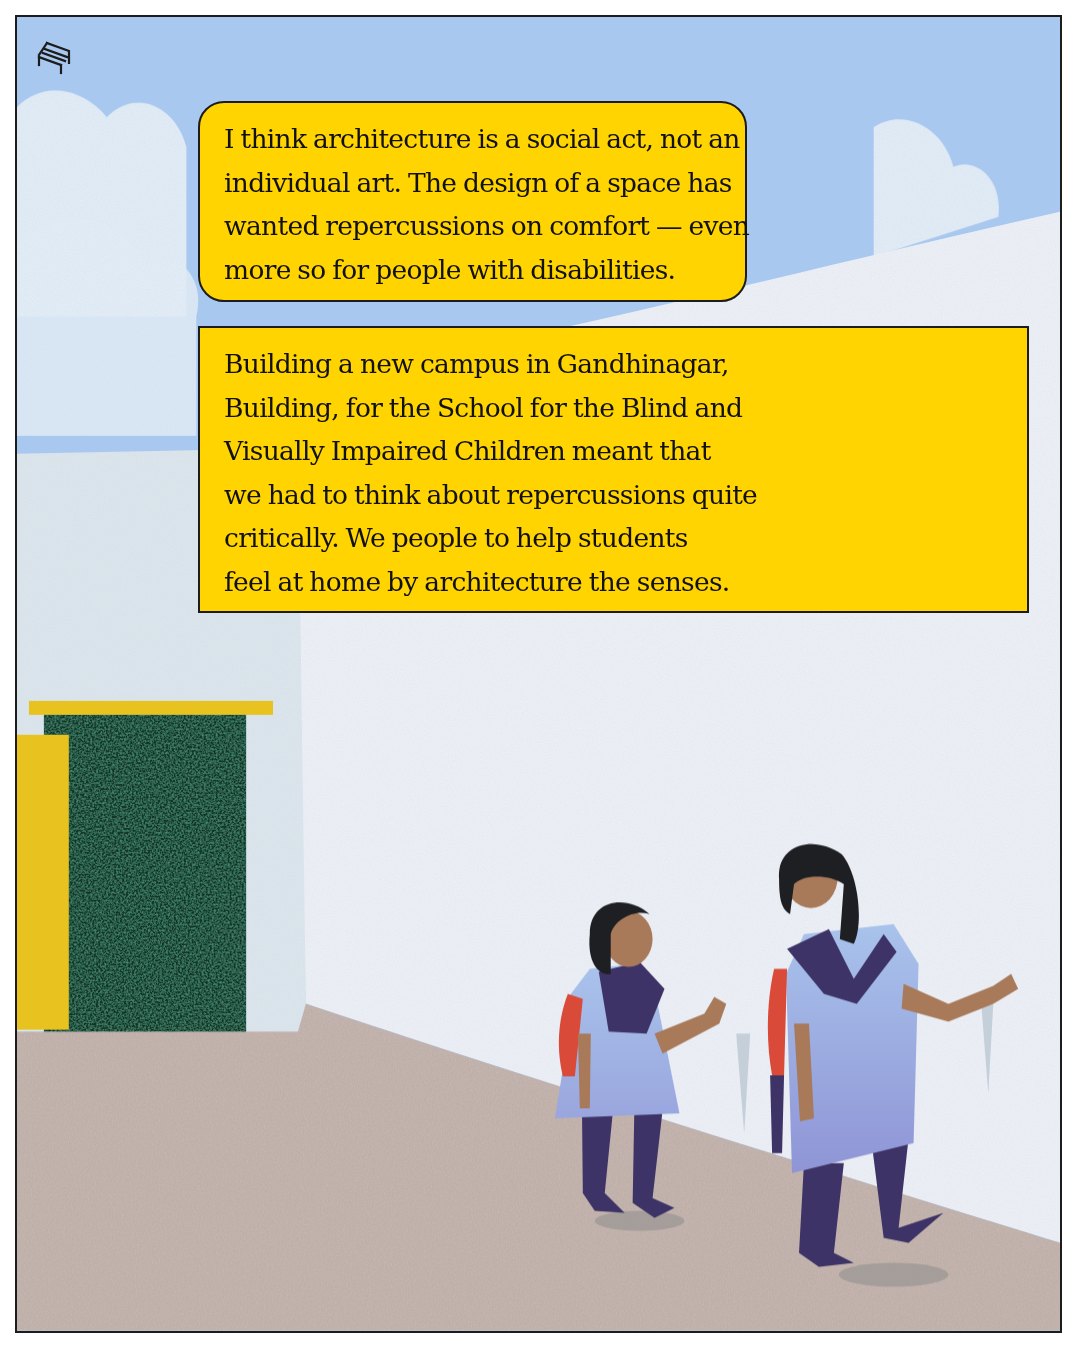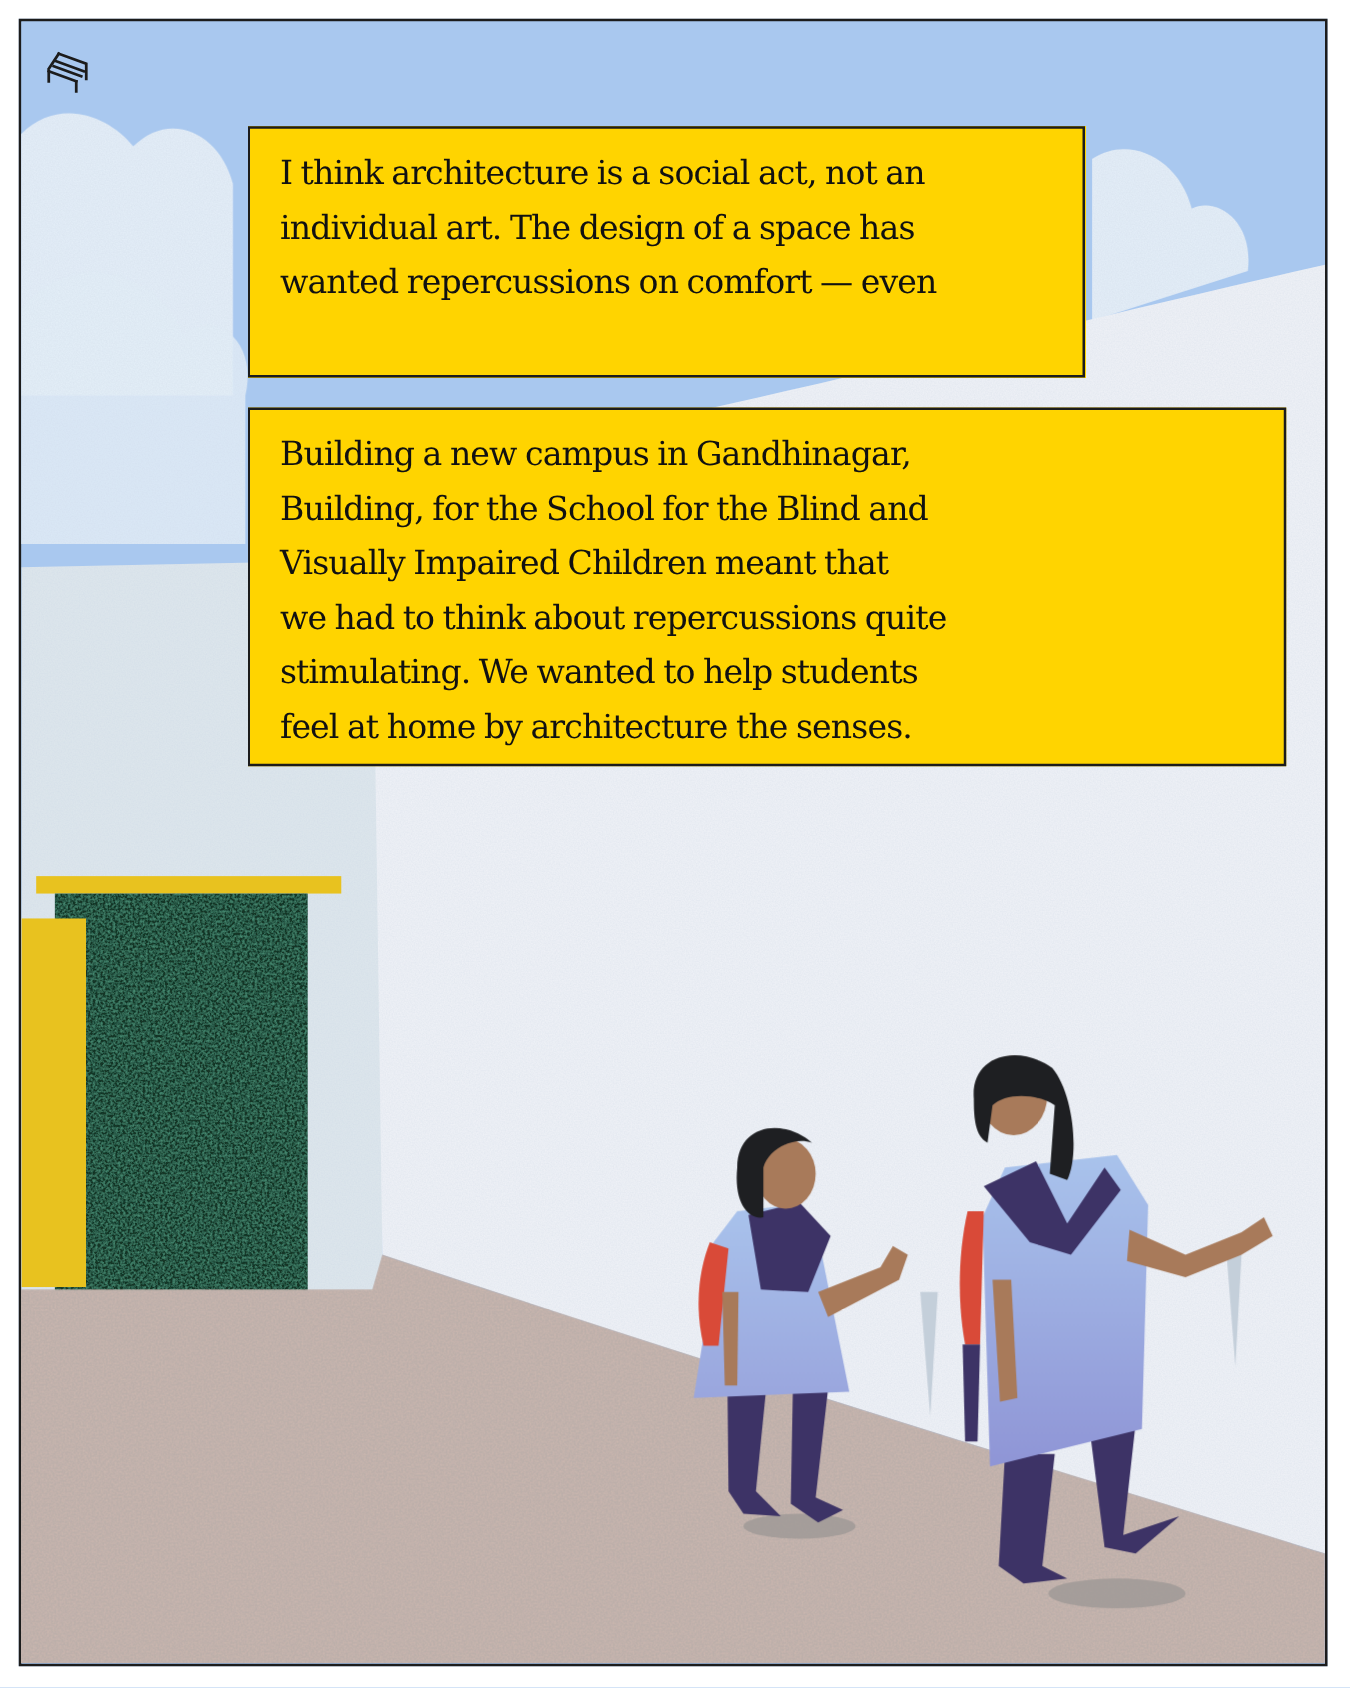--- a/index.html
+++ b/index.html
@@ -14,21 +14,21 @@
       background: #a9c8ef;
     }
     .scene { position: absolute; left: 0; top: 0; width: 100%; height: 100%; }
     .logo { position: absolute; left: 18px; top: 22px; width: 42px; height: 40px; }
     .caption {
       position: absolute; background: #ffd400; border: 2px solid #1c1c1c;
       box-sizing: border-box; color: #111; font-family: "DejaVu Serif", serif;
       font-size: 26.5px; line-height: 43.5px; padding: 14px 10px 0 24px;
       letter-spacing: -0.7px; word-spacing: -1px;
     }
-    .caption-1 { left: 181px; top: 84px; width: 670px; height: 201px; }
+    .caption-1 { left: 181px; top: 84px; width: 549px; height: 201px; border-radius: 26px; }
     .caption-2 { left: 181px; top: 309px; width: 831px; height: 287px; }
     .caption p { margin: 0; white-space: nowrap; }
   </style>
 </head>
 <body>
 
 <div class="panel">
   <svg class="scene" viewBox="0 0 1047 1318" xmlns="http://www.w3.org/2000/svg">
     <defs>
       <filter id="grain" x="0" y="0" width="100%" height="100%">
@@ -127,23 +127,24 @@
       <path d="M4 18 L4 26"></path>
       <path d="M26 26 L26 34"></path>
       <path d="M12 4 L4 16"></path>
     </g>
   </svg>
 
   <div class="caption caption-1">
     <p>I think architecture is a social act, not an</p>
     <p>individual art. The design of a space has</p>
     <p>wanted repercussions on comfort — even</p>
+    <p>more so for people with disabilities.</p>
   </div>
 
   <div class="caption caption-2">
     <p>Building a new campus in Gandhinagar,</p>
     <p>Building, for the School for the Blind and</p>
     <p>Visually Impaired Children meant that</p>
     <p>we had to think about repercussions quite</p>
-    <p>stimulating. We wanted to help students</p>
+    <p>critically. We people to help students</p>
     <p>feel at home by architecture the senses.</p>
   </div>
 </div>
 
 </body></html>

